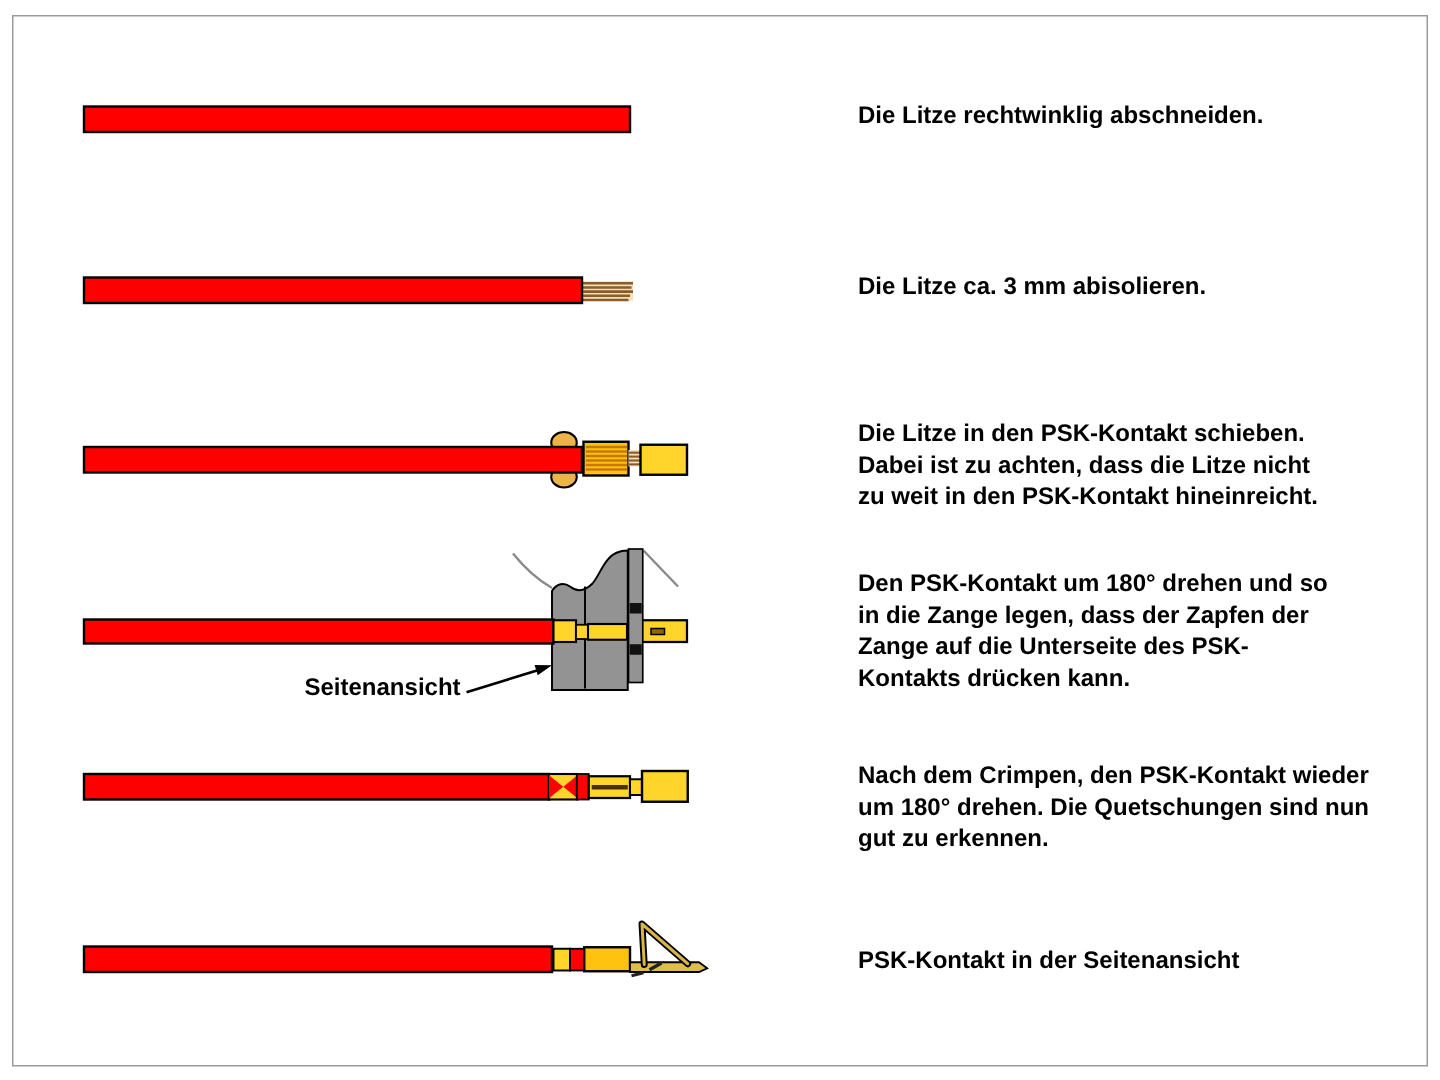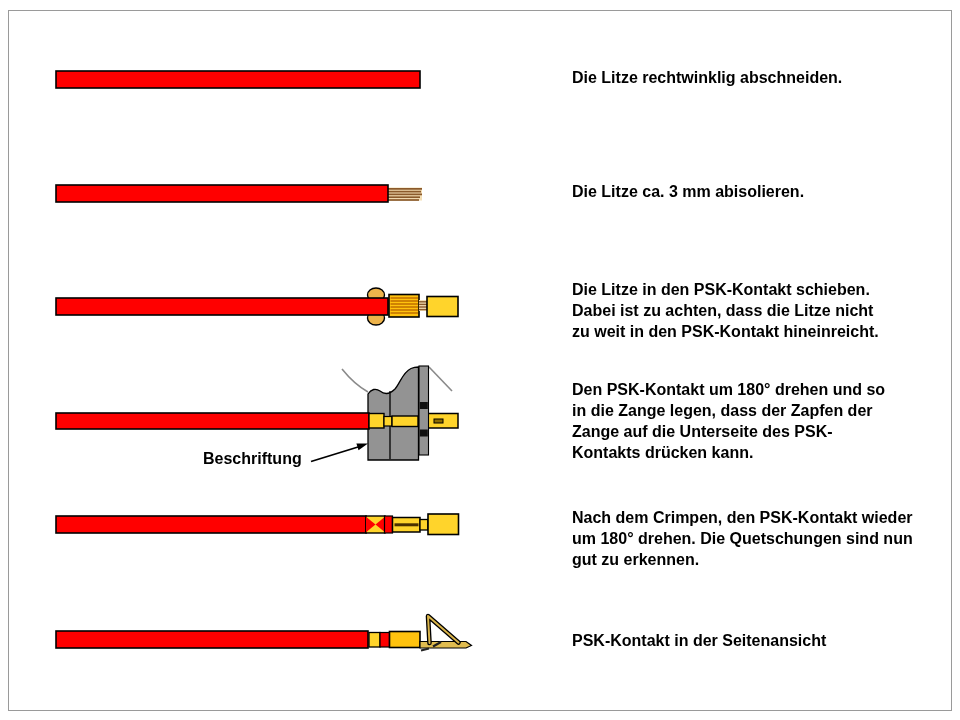--- a/index.html
+++ b/index.html
@@ -149,15 +149,15 @@
 zu weit in den PSK-Kontakt hineinreicht.</div>
   <div class="step-text step-text-4">Den PSK-Kontakt um 180° drehen und so
 in die Zange legen, dass der Zapfen der
 Zange auf die Unterseite des PSK-
 Kontakts drücken kann.</div>
   <div class="step-text step-text-5">Nach dem Crimpen, den PSK-Kontakt wieder
 um 180° drehen. Die Quetschungen sind nun
 gut zu erkennen.</div>
   <div class="step-text step-text-6">PSK-Kontakt in der Seitenansicht</div>
 
-  <div class="callout-label">Beschriftung</div>
+  <div class="callout-label">Seitenansicht</div>
 
 </div>
 
 </body></html>

